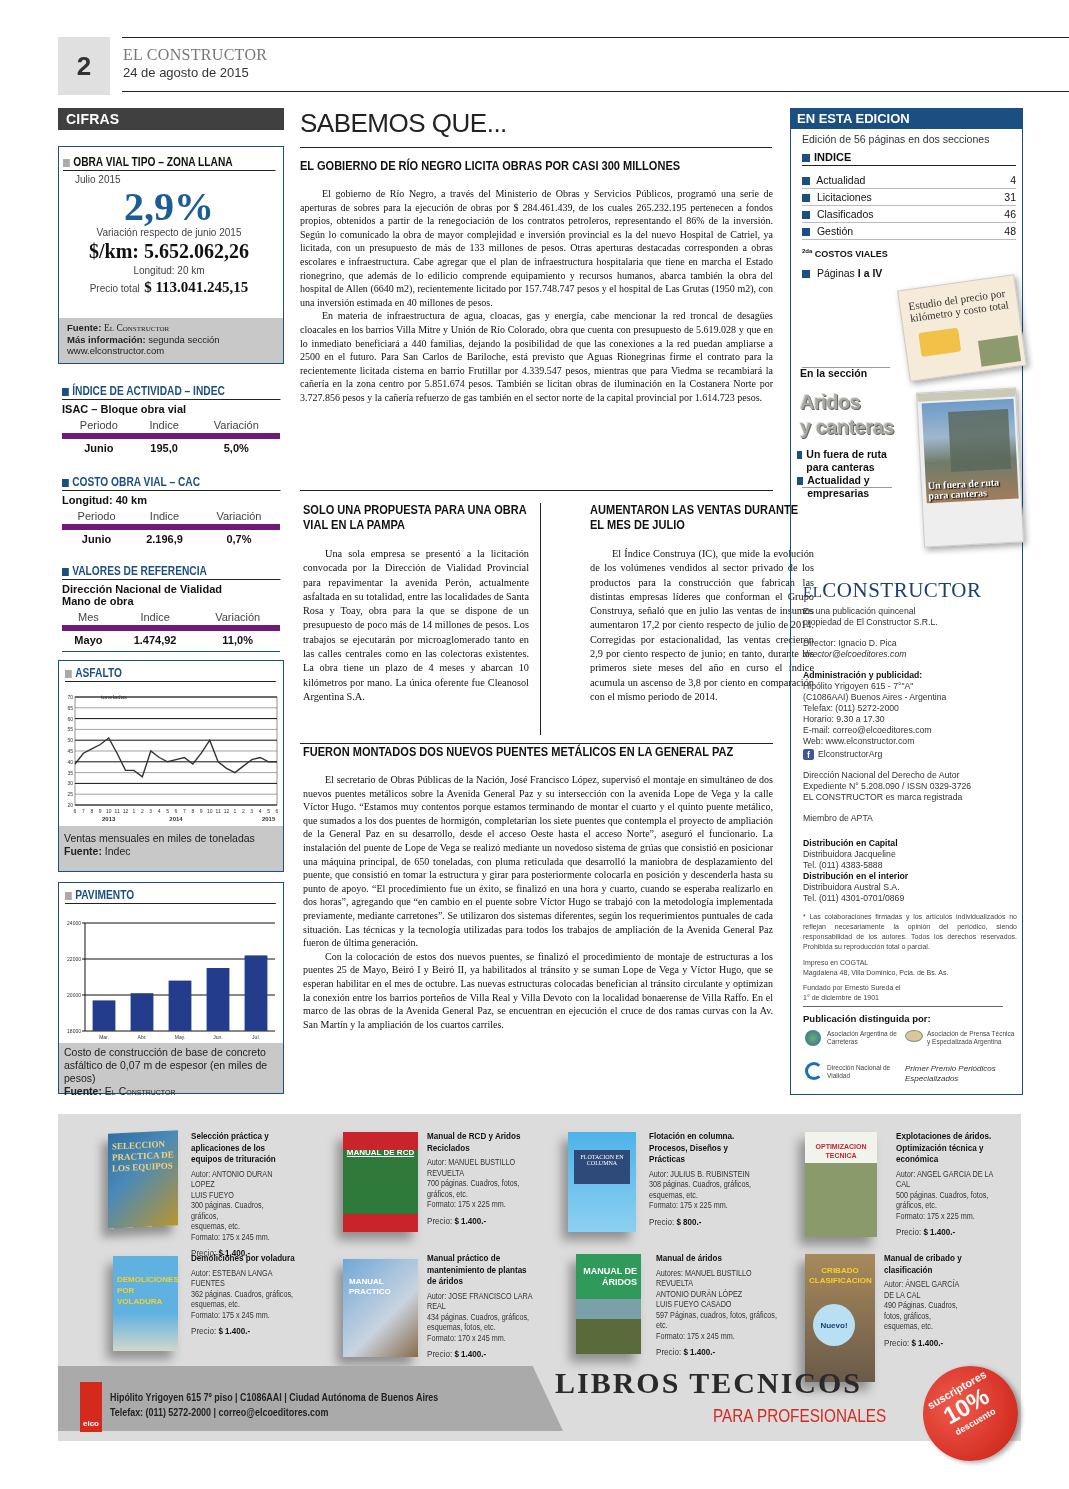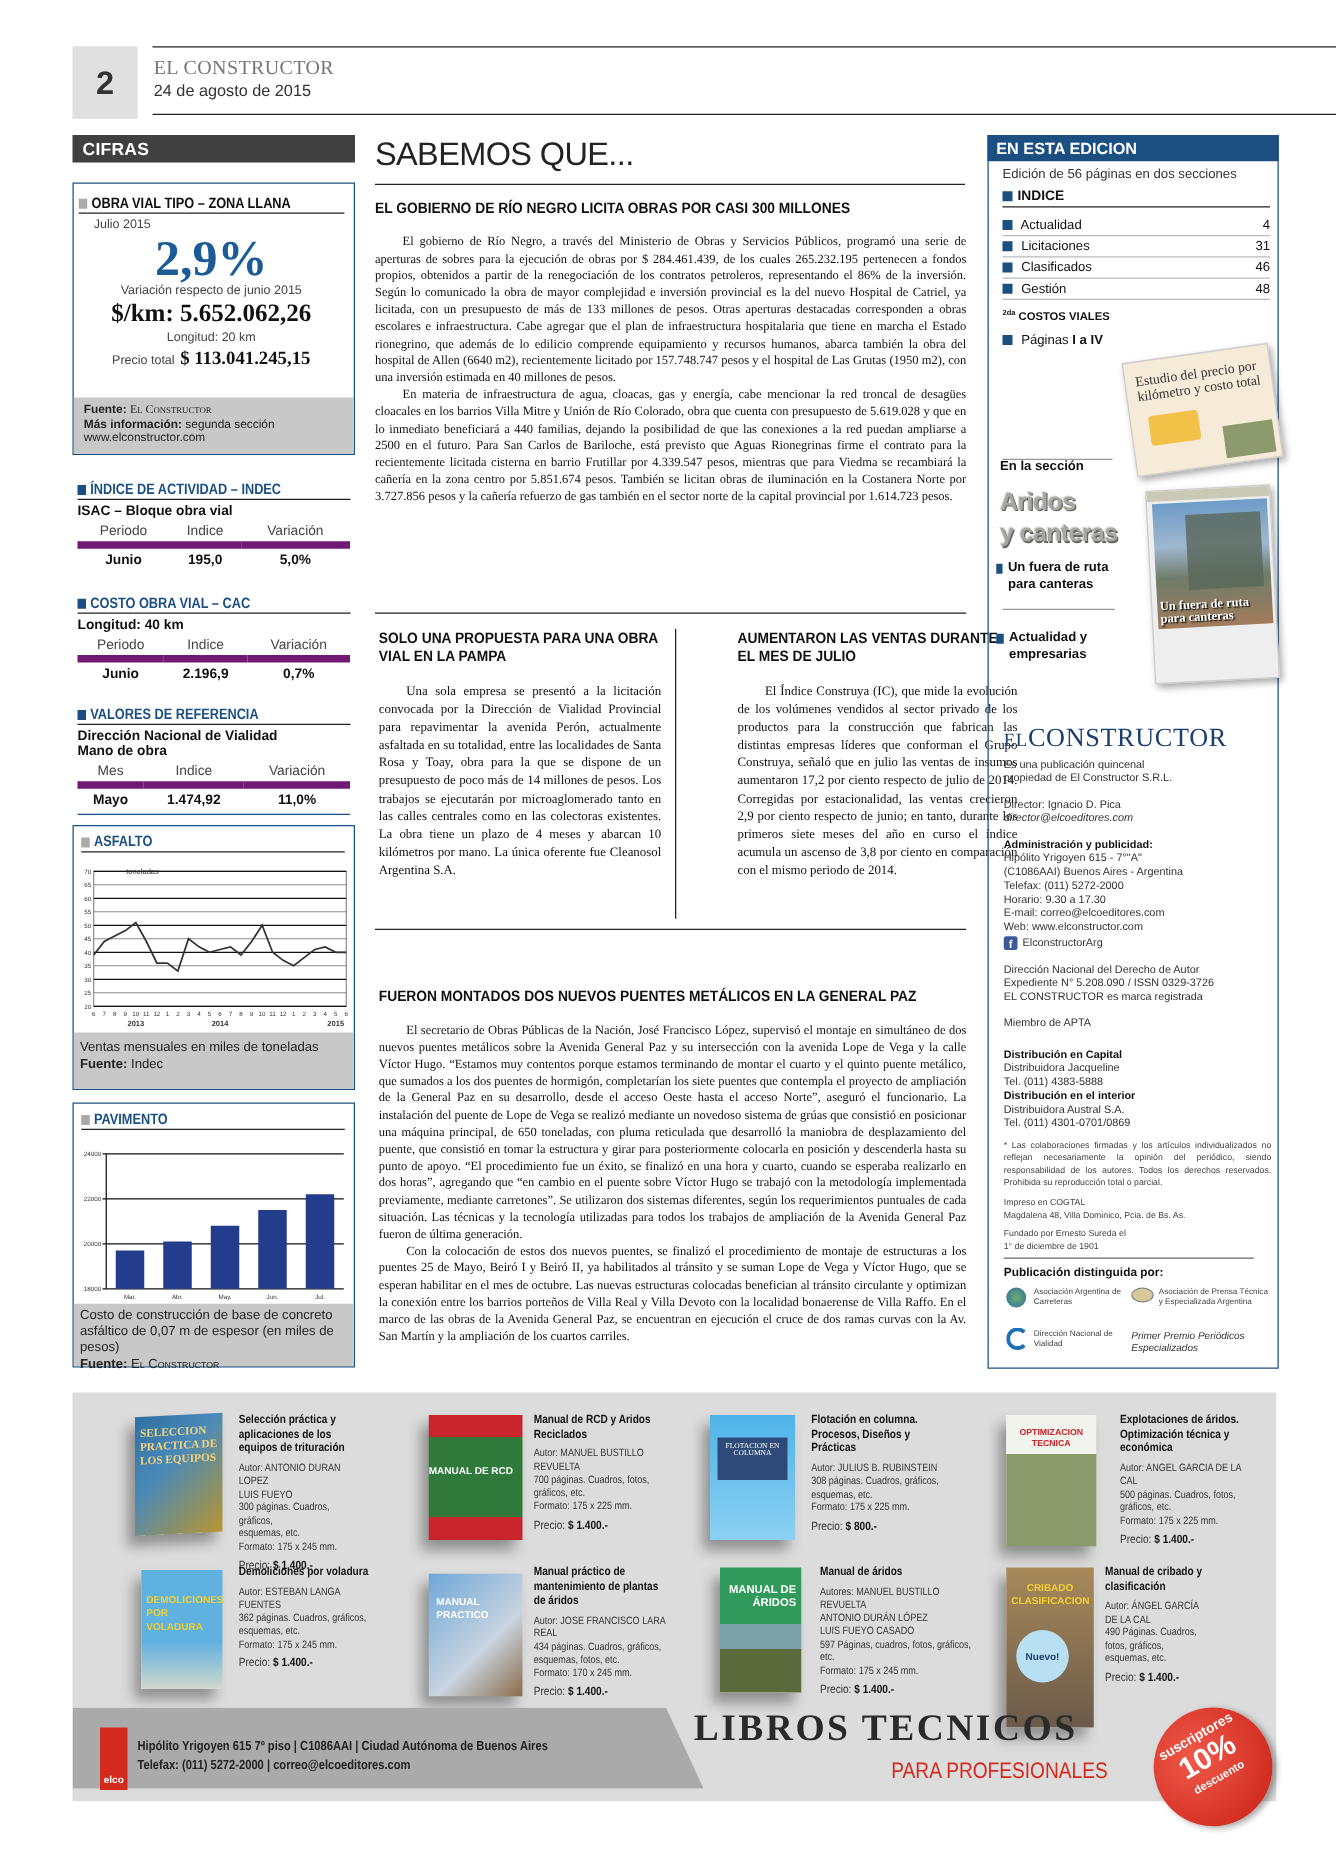--- a/index.html
+++ b/index.html
@@ -274,21 +274,21 @@
 </div>
 <div class="abs col-div"></div>
 <div class="abs" style="left:550px;top:503px;width:224px;margin-left:40px;">
   <div class="art-head" style="line-height:15px;width:240px;">AUMENTARON LAS VENTAS DURANTE EL MES DE JULIO</div>
   <div class="art-body" style="margin-top:14px;line-height:14.3px;font-size:10.3px;">
     <p>El Índice Construya (IC), que mide la evolución de los volúmenes vendidos al sector privado de los productos para la construcción que fabrican las distintas empresas líderes que conforman el Grupo Construya, señaló que en julio las ventas de insumos aumentaron 17,2 por ciento respecto de julio de 2014. Corregidas por estacionalidad, las ventas crecieron 2,9 por ciento respecto de junio; en tanto, durante los primeros siete meses del año en curso el índice acumula un ascenso de 3,8 por ciento en comparación con el mismo periodo de 2014.</p>
   </div>
 </div>
 <div class="abs sep-line" style="left:300px;top:743px;width:473px;"></div>
 
-<div class="abs" style="left:303px;top:790px;width:470px;">
+<div class="abs" style="left:303px;top:745px;width:470px;">
   <div class="art-head">FUERON MONTADOS DOS NUEVOS PUENTES METÁLICOS EN LA GENERAL PAZ</div>
   <div class="art-body" style="margin-top:14px;">
     <p>El secretario de Obras Públicas de la Nación, José Francisco López, supervisó el montaje en simultáneo de dos nuevos puentes metálicos sobre la Avenida General Paz y su intersección con la avenida Lope de Vega y la calle Víctor Hugo. “Estamos muy contentos porque estamos terminando de montar el cuarto y el quinto puente metálico, que sumados a los dos puentes de hormigón, completarían los siete puentes que contempla el proyecto de ampliación de la General Paz en su desarrollo, desde el acceso Oeste hasta el acceso Norte”, aseguró el funcionario. La instalación del puente de Lope de Vega se realizó mediante un novedoso sistema de grúas que consistió en posicionar una máquina principal, de 650 toneladas, con pluma reticulada que desarrolló la maniobra de desplazamiento del puente, que consistió en tomar la estructura y girar para posteriormente colocarla en posición y descenderla hasta su punto de apoyo. “El procedimiento fue un éxito, se finalizó en una hora y cuarto, cuando se esperaba realizarlo en dos horas”, agregando que “en cambio en el puente sobre Víctor Hugo se trabajó con la metodología implementada previamente, mediante carretones”. Se utilizaron dos sistemas diferentes, según los requerimientos puntuales de cada situación. Las técnicas y la tecnología utilizadas para todos los trabajos de ampliación de la Avenida General Paz fueron de última generación.</p>
     <p>Con la colocación de estos dos nuevos puentes, se finalizó el procedimiento de montaje de estructuras a los puentes 25 de Mayo, Beiró I y Beiró II, ya habilitados al tránsito y se suman Lope de Vega y Víctor Hugo, que se esperan habilitar en el mes de octubre. Las nuevas estructuras colocadas benefician al tránsito circulante y optimizan la conexión entre los barrios porteños de Villa Real y Villa Devoto con la localidad bonaerense de Villa Raffo. En el marco de las obras de la Avenida General Paz, se encuentran en ejecución el cruce de dos ramas curvas con la Av. San Martín y la ampliación de los cuartos carriles.</p>
   </div>
 </div>
 
 <div class="abs right-box"></div>
 <div class="abs right-bar">EN ESTA EDICION</div>
 <div class="abs" style="left:802px;top:133px;width:214px;">
@@ -323,21 +323,21 @@
 </div>
 <div class="abs" style="left:802px;top:367px;width:88px;height:1px;background:#999;"></div>
 <div class="abs" style="left:800px;top:367px;font:bold 10.5px 'Liberation Sans',sans-serif;">En la sección</div>
 <div class="abs aridos" style="left:800px;top:391px;">Aridos</div>
 <div class="abs aridos" style="left:800px;top:416px;">y canteras</div>
 <div class="abs" style="left:797px;top:448px;width:110px;font:bold 10.5px 'Liberation Sans',sans-serif;line-height:13px;display:flex;">
     <span class="sq sq-blue" style="margin-top:3px;"></span>
     <span>Un fuera de ruta para canteras</span>
   </div>
 <div class="abs" style="left:802px;top:487px;width:90px;height:1px;background:#999;"></div>
-<div class="abs" style="left:797px;top:504px;width:110px;font:bold 10.5px 'Liberation Sans',sans-serif;line-height:13px;display:flex;justify-content:center;">
+<div class="abs" style="left:797px;top:474px;width:110px;font:bold 10.5px 'Liberation Sans',sans-serif;line-height:13px;display:flex;justify-content:center;">
     <span class="sq sq-blue" style="margin-top:3px;"></span>
     <span>Actualidad y empresarias</span>
   </div>
 <div class="abs thumb" style="left:920px;top:390px;width:100px;height:155px;transform:rotate(-3deg);overflow:hidden;background:#eee;">
   <div style="height:8px;background:#c9c9b6;"></div>
   <div style="position:absolute;left:4px;top:10px;width:92px;height:100px;background:linear-gradient(180deg,#6e9cc8 0%,#9fb7cf 35%,#6f7c6a 60%,#a17c5c 100%);"></div>
   <div style="position:absolute;left:30px;top:20px;width:60px;height:60px;background:#596659;opacity:0.8;"></div>
   <div style="position:absolute;left:6px;top:88px;font:bold 10px 'Liberation Serif',serif;color:#fff;line-height:10px;text-shadow:1px 1px 1px #000;">Un fuera de ruta para canteras</div>
 </div>
 
@@ -398,21 +398,21 @@
     <div style="position:absolute;left:102px;top:36px;width:110px;font-size:8px;line-height:9.5px;color:#333;font-style:italic;">Primer Premio Periódicos Especializados</div>
   </div>
 </div>
 
 <div class="abs ad">
 
   <div class="book" style="left:50px;top:18px;width:70px;height:95px;background:linear-gradient(135deg,#2f6fa3,#4a8ab8 40%,#b8952f);transform:skewY(-3deg);">
     <div style="font:bold 9px 'Liberation Serif',serif;color:#f3d27a;padding:8px 4px;line-height:11px;">SELECCION PRACTICA DE LOS EQUIPOS</div>
   </div>
   <div class="book" style="left:285px;top:18px;width:75px;height:100px;background:linear-gradient(180deg,#c9242b 0 18%,#2f7a3a 18% 82%,#c9242b 82%);">
-    <div style="font:bold 8px 'Liberation Sans',sans-serif;color:#fff;padding-top:40px;">MANUAL DE RCD</div>
+    <div style="font:bold 8px 'Liberation Sans',sans-serif;color:#fff;padding-top:16px;text-align:center;text-decoration:underline;">MANUAL DE RCD</div>
   </div>
   <div class="book" style="left:510px;top:18px;width:68px;height:100px;background:linear-gradient(180deg,#4fb3e8,#8cd0f2);">
     <div style="margin:18px 6px 0;height:34px;background:#2d4a78;font:6px 'Liberation Serif',serif;color:#fff;padding:4px;text-align:center;">FLOTACION EN COLUMNA</div>
   </div>
   <div class="book" style="left:747px;top:18px;width:72px;height:105px;background:linear-gradient(180deg,#f3f3ee 0 30%,#8a9a6a 30% 100%);">
     <div style="font:bold 7px 'Liberation Sans',sans-serif;color:#c9242b;padding:10px 4px;text-align:center;line-height:9px;">OPTIMIZACION TECNICA</div>
   </div>
   <div class="book" style="left:55px;top:142px;width:65px;height:95px;background:linear-gradient(180deg,#5fb1e0 0 60%,#d0d8cc 100%);">
     <div style="font:bold 8px 'Liberation Sans',sans-serif;color:#f3d030;padding:18px 4px;line-height:11px;">DEMOLICIONES POR VOLADURA</div>
   </div>

